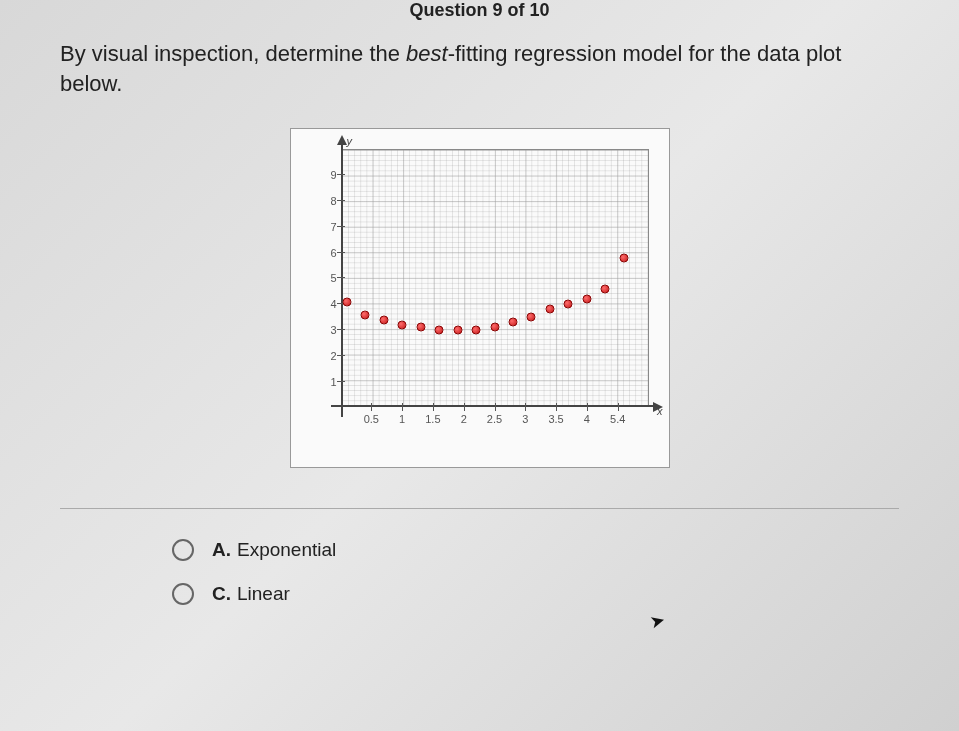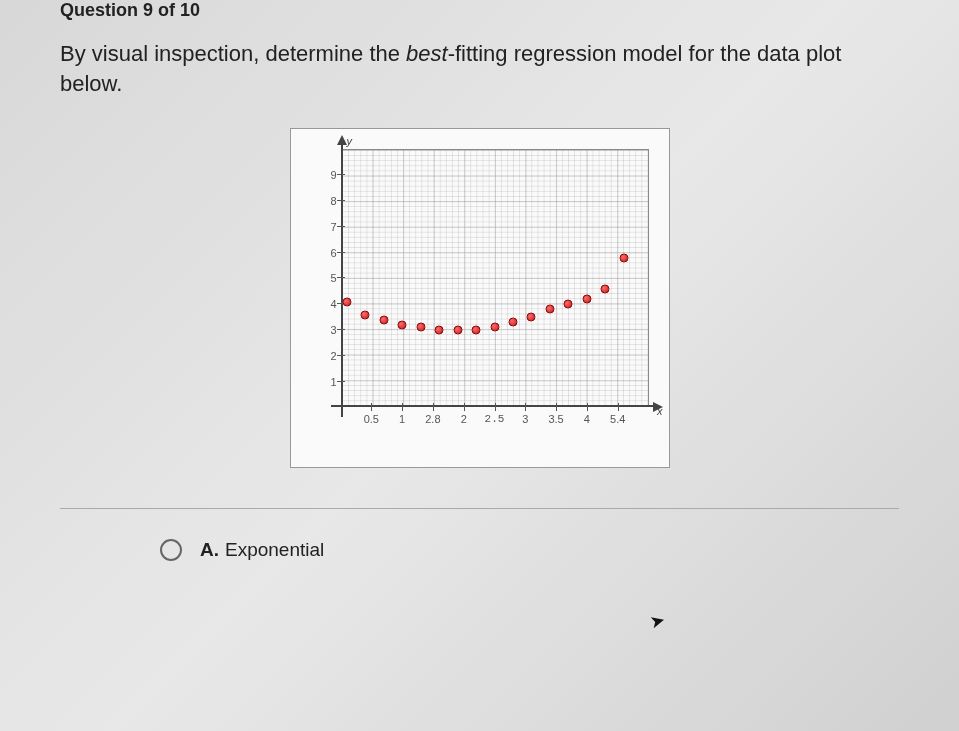--- a/index.html
+++ b/index.html
@@ -9,20 +9,21 @@
       width: 959px;
       height: 731px;
       overflow: hidden;
       padding: 0;
     }
     .header {
       padding: 0 60px;
       font-weight: bold;
       font-size: 18px;
       color: #222;
+      text-align: center;
     }
     .question-text {
       padding: 18px 60px 10px 60px;
       font-size: 22px;
       color: #222;
       line-height: 1.35;
     }
     .italic { font-style: italic; margin-top: 34px; }
     .chart-wrapper {
       display: flex;
@@ -111,20 +112,21 @@
       border:1px solid #8b0000;
       transform: translate(-50%, 50%);
     }
     .divider {
       margin: 10px 60px 30px 60px;
       border: none;
       border-top: 1px solid #aaa;
     }
     .options {
       padding: 0 0 0 160px;
+      margin-left: 12px;
     }
     .option {
       display: flex;
       align-items: center;
       margin-bottom: 22px;
       cursor: pointer;
     }
     .radio {
       width: 22px; height: 22px; border: 2px solid #666; border-radius: 50%;
       margin-right: 18px; flex-shrink:0;
@@ -175,25 +177,25 @@
         <div class="y-label" style="bottom: 70%;">7</div>
         <div class="tick-y" style="bottom: 80%;"></div>
         <div class="y-label" style="bottom: 80%;">8</div>
         <div class="tick-y" style="bottom: 90%;"></div>
         <div class="y-label" style="bottom: 90%;">9</div>
         <div class="tick-x" style="left: 10%;"></div>
         <div class="x-label" style="left: 10%;">0.5</div>
         <div class="tick-x" style="left: 20%;"></div>
         <div class="x-label" style="left: 20%;">1</div>
         <div class="tick-x" style="left: 30%;"></div>
-        <div class="x-label" style="left: 30%;">2.8</div>
+        <div class="x-label" style="left: 30%;">1.5</div>
         <div class="tick-x" style="left: 40%;"></div>
         <div class="x-label" style="left: 40%;">2</div>
         <div class="tick-x" style="left: 50%;"></div>
-        <div class="x-label" style="left: 50%; font-family: Liberation Mono, monospace;">2.5</div>
+        <div class="x-label" style="left: 50%;">2.5</div>
         <div class="tick-x" style="left: 60%;"></div>
         <div class="x-label" style="left: 60%;">3</div>
         <div class="tick-x" style="left: 70%;"></div>
         <div class="x-label" style="left: 70%;">3.5</div>
         <div class="tick-x" style="left: 80%;"></div>
         <div class="x-label" style="left: 80%;">4</div>
         <div class="tick-x" style="left: 90%;"></div>
         <div class="x-label" style="left: 90%;">5.4</div>
         <div class="point" style="left: 2%; bottom: 41%;"></div>
         <div class="point" style="left: 8%; bottom: 36%;"></div>
@@ -217,15 +219,21 @@
 
 <hr class="divider">
 
 <div class="options">
   <div class="option">
     <div class="radio"></div>
     <div class="option-label">
       <span class="option-letter">A.</span><span>Exponential</span>
     </div>
   </div>
+  <div class="option">
+    <div class="radio"></div>
+    <div class="option-label">
+      <span class="option-letter">C.</span><span>Linear</span>
+    </div>
+  </div>
 </div>
 
 <div class="cursor">➤</div>
 
 </body></html>

